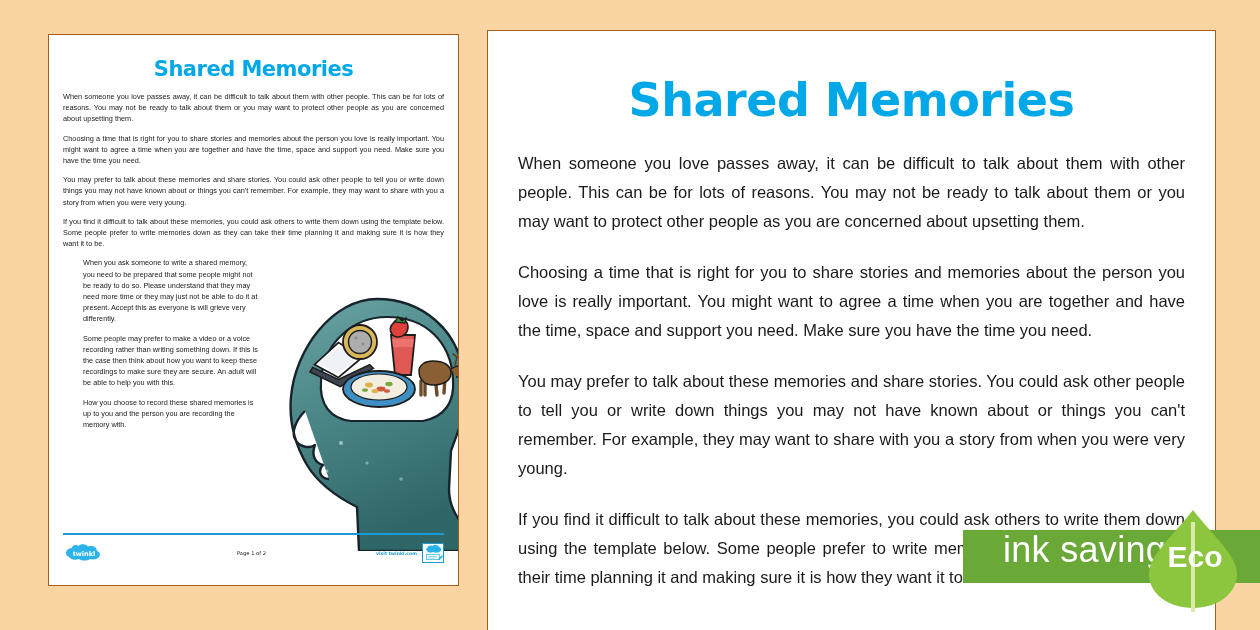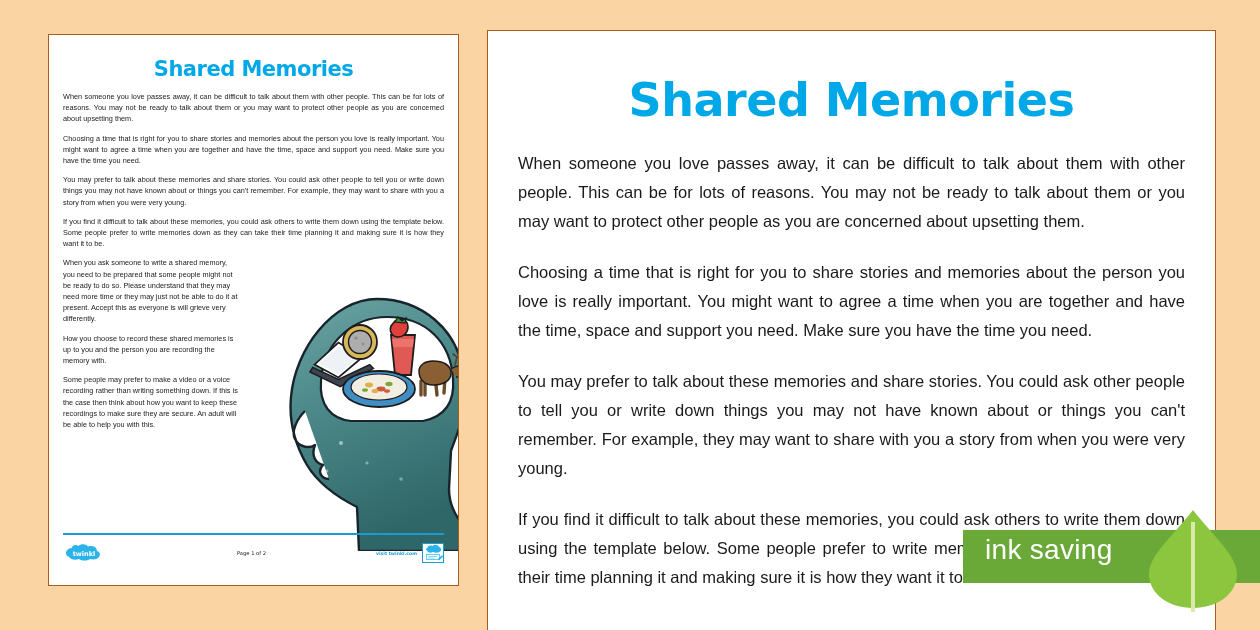--- a/index.html
+++ b/index.html
@@ -76,21 +76,21 @@
 
   #page-right .body-text {
     padding: 0 30px;
     font-size: 16.5px;
     line-height: 29px;
   }
 
   #page-right .body-text p { margin-bottom: 22px; }
 
   
-  #page-left .narrow { width: 175px; text-align: left; }
+  #page-left .narrow { width: 175px; text-align: left; margin-left: 20px; }
 
   
   .brain-figure { position: absolute; }
 
   #brain-left  { left: 232px; top: 258px; width: 200px; height: 258px; }
 
   .brain-figure svg { width: 100%; height: 100%; display: block; }
 
   
   .footer {
@@ -159,27 +159,27 @@
     z-index: 40;
   }
   #eco-badge .eco-bar {
     position: absolute;
     left: 0; top: 0;
     width: 100%; height: 53px;
     background: #6aa838;
   }
   #eco-badge .eco-label {
     position: absolute;
-    left: 22px;
+    left: 40px;
     top: 0;
     height: 39px;
     display: flex;
     align-items: center;
     color: #ffffff;
-    font-size: 28px;
+    font-size: 36px;
     font-family: "Liberation Sans", sans-serif;
     letter-spacing: 0.3px;
   }
   #eco-badge .eco-leaf {
     position: absolute;
     left: 182px;
     top: -22px;
     width: 96px;
     height: 104px;
   }
@@ -206,22 +206,22 @@
 <div class="page" id="page-left">
 
   <h1 class="doc-title">Shared Memories</h1>
 
   <div class="body-text">
     <p>When someone you love passes away, it can be difficult to talk about them with other people. This can be for lots of reasons. You may not be ready to talk about them or you may want to protect other people as you are concerned about upsetting them.</p>
     <p>Choosing a time that is right for you to share stories and memories about the person you love is really important. You might want to agree a time when you are together and have the time, space and support you need. Make sure you have the time you need.</p>
     <p>You may prefer to talk about these memories and share stories. You could ask other people to tell you or write down things you may not have known about or things you can't remember. For example, they may want to share with you a story from when you were very young.</p>
     <p>If you find it difficult to talk about these memories, you could ask others to write them down using the template below. Some people prefer to write memories down as they can take their time planning it and making sure it is how they want it to be.</p>
     <p class="narrow">When you ask someone to write a shared memory, you need to be prepared that some people might not be ready to do so. Please understand that they may need more time or they may just not be able to do it at present. Accept this as everyone is will grieve very differently.</p>
+    <p class="narrow">Some people may prefer to make a video or a voice recording rather than writing something down. If this is the case then think about how you want to keep these recordings to make sure they are secure. An adult will be able to help you with this.</p>
     <p class="narrow">How you choose to record these shared memories is up to you and the person you are recording the memory with.</p>
-    <p class="narrow">Some people may prefer to make a video or a voice recording rather than writing something down. If this is the case then think about how you want to keep these recordings to make sure they are secure. An adult will be able to help you with this.</p>
   </div>
 
   <div class="brain-figure" id="brain-left">
     <svg viewBox="0 0 200 258" xmlns="http://www.w3.org/2000/svg">
       <defs>
         <linearGradient id="headGradL" x1="0" y1="0" x2="0.3" y2="1">
           <stop offset="0%" stop-color="#6aa3a4"></stop>
           <stop offset="45%" stop-color="#4c8889"></stop>
           <stop offset="100%" stop-color="#2f6668"></stop>
         </linearGradient>
@@ -326,13 +326,14 @@
 
 <div id="eco-badge">
   <div class="eco-bar"></div>
   <div class="eco-label">ink saving</div>
   <div class="eco-leaf">
     <svg viewBox="0 0 96 104" xmlns="http://www.w3.org/2000/svg">
       <path d="M48 2 C70 30 92 48 92 66 C92 86 72 100 48 100 C24 100 4 86 4 66 C4 48 26 30 48 2 Z" fill="#8cc63f"></path>
       <line x1="48" y1="14" x2="48" y2="104" stroke="#d8eba8" stroke-width="4"></line>
     </svg>
   </div>
+  <div class="eco-word">Eco</div>
 </div>
 
 </body></html>

